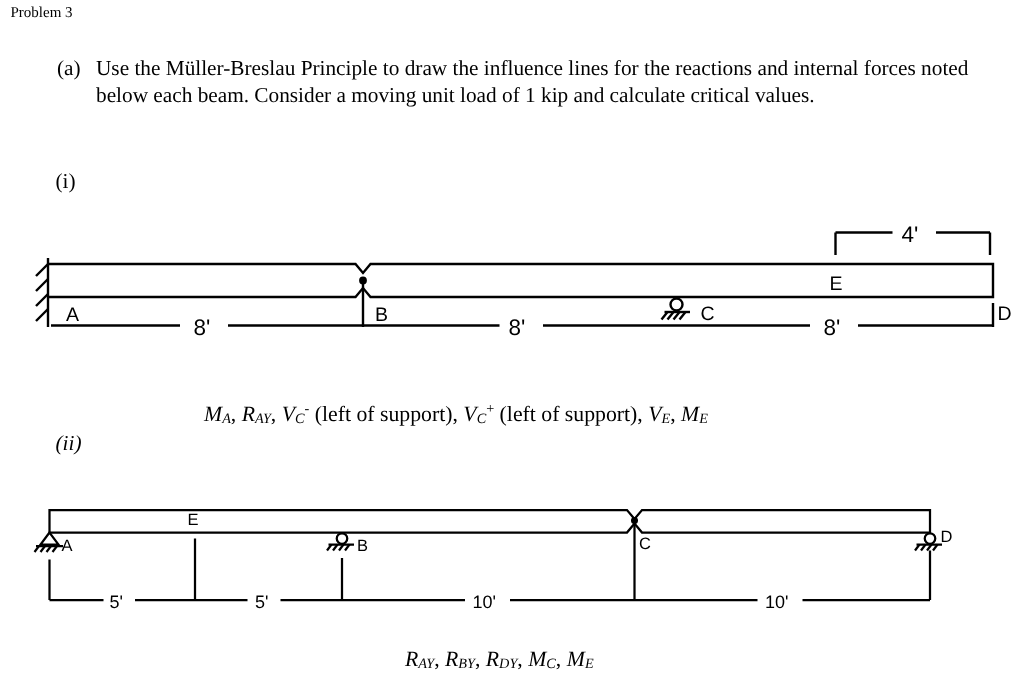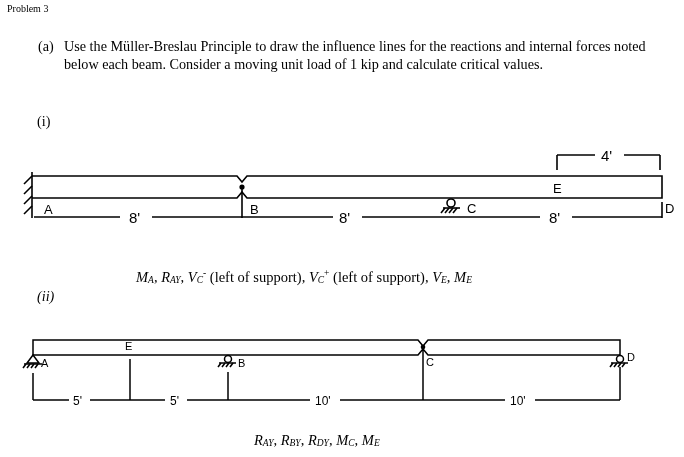--- a/index.html
+++ b/index.html
@@ -137,19 +137,19 @@
   <text x="125" y="350" font-size="11">E</text>
   <text x="238" y="367" font-size="11">B</text>
   <text x="426" y="366" font-size="11">C</text>
   <text x="627" y="361" font-size="11">D</text>
   <text x="73" y="405" font-size="12">5'</text>
   <text x="170" y="405" font-size="12">5'</text>
   <text x="315" y="405" font-size="12">10'</text>
   <text x="510" y="405" font-size="12">10'</text>
 </svg>
 
-<div class="abs caption" style="left:254px; top:432px;">
+<div class="abs caption" style="left:270px; top:432px;">
   <span>R</span><sub>AY</sub><span class="n">, </span>
   <span>R</span><sub>BY</sub><span class="n">, </span>
   <span>R</span><sub>DY</sub><span class="n">, </span>
   <span>M</span><sub>C</sub><span class="n">, </span>
   <span>M</span><sub>E</sub>
 </div>
 
 </body></html>

